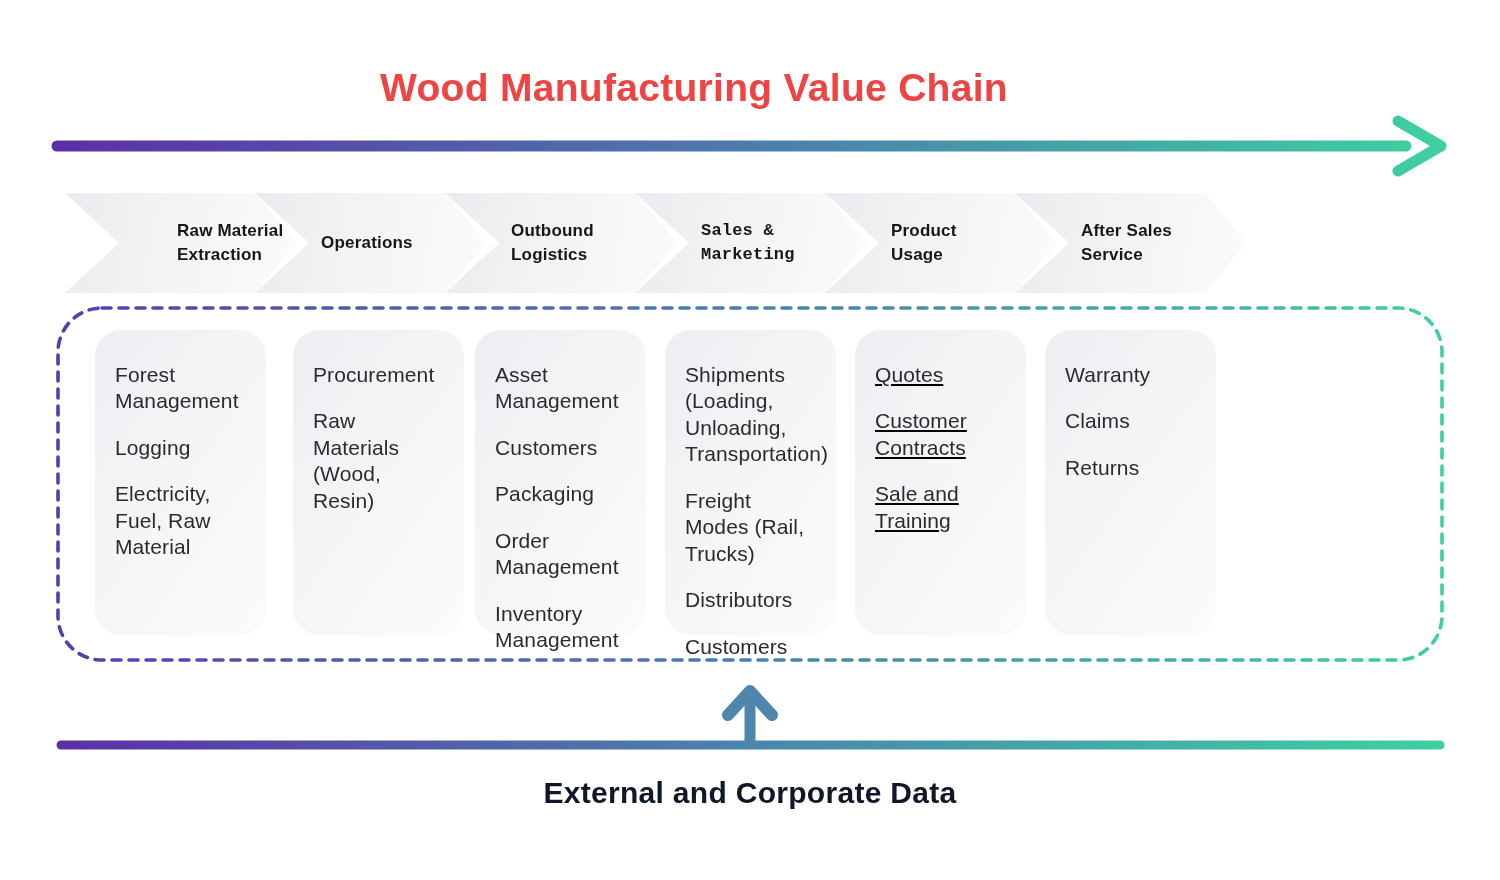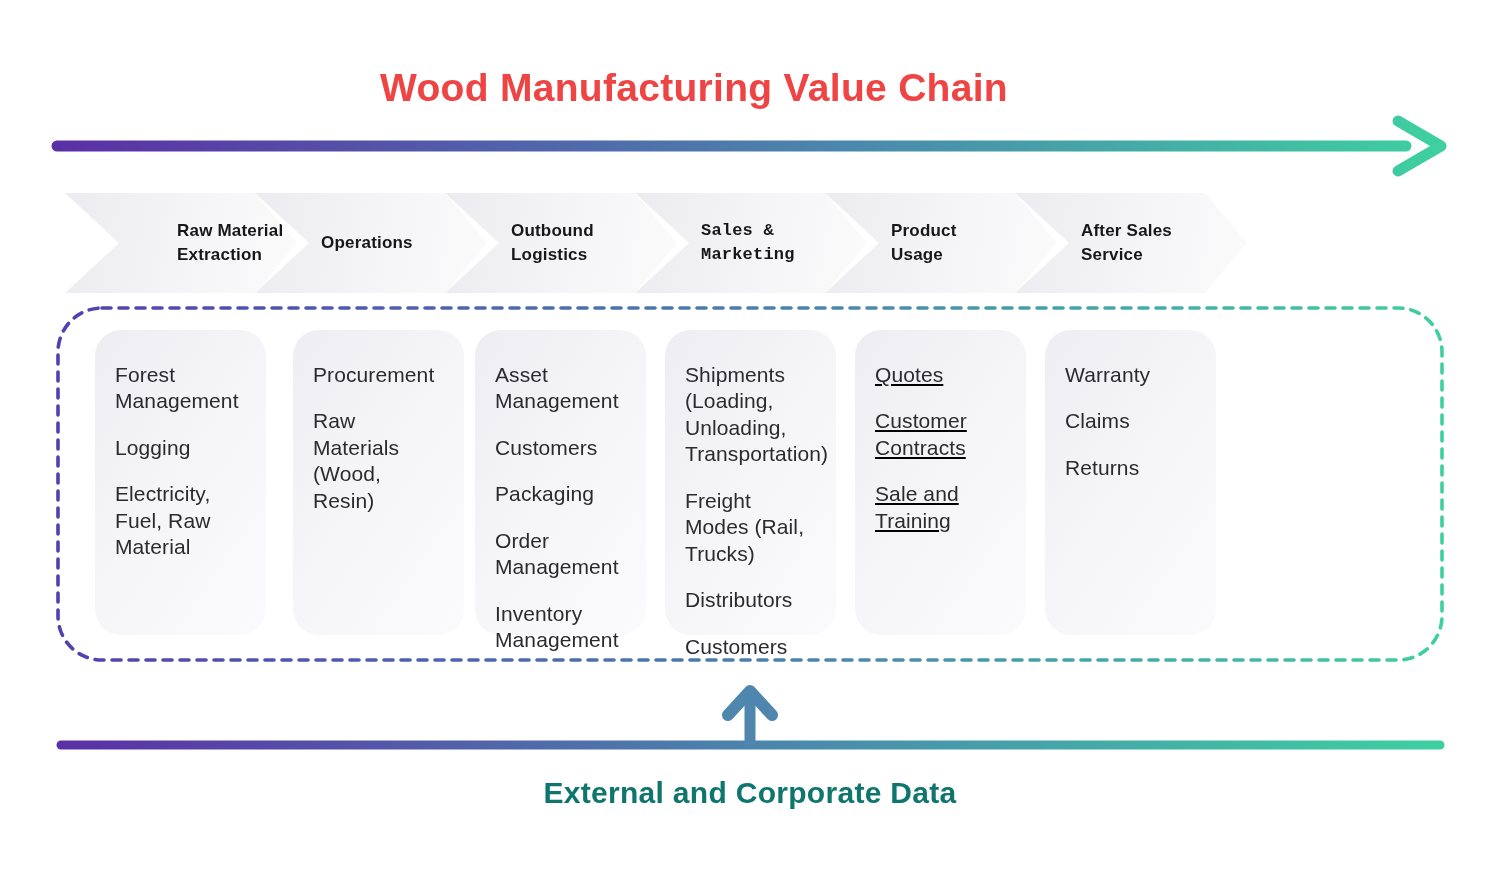--- a/index.html
+++ b/index.html
@@ -90,21 +90,21 @@
   .bottom-svg { position: absolute; left: 52px; top: 675px; }
 
   .footer-label {
     position: absolute;
     top: 776px; left: 0;
     width: 1500px;
     text-align: center;
     font-size: 30px;
     font-weight: 700;
     letter-spacing: 0.3px;
-    color: #0f766e;
+    color: #0f172a;
   }
 </style>
 </head>
 <body>
 
 <div class="title">Wood Manufacturing Value Chain</div>
 
 <svg class="top-arrow-svg" width="1400" height="68" viewBox="0 0 1400 68">
   <defs>
     <linearGradient id="gTop" gradientUnits="userSpaceOnUse" x1="0" y1="0" x2="1392" y2="0">

